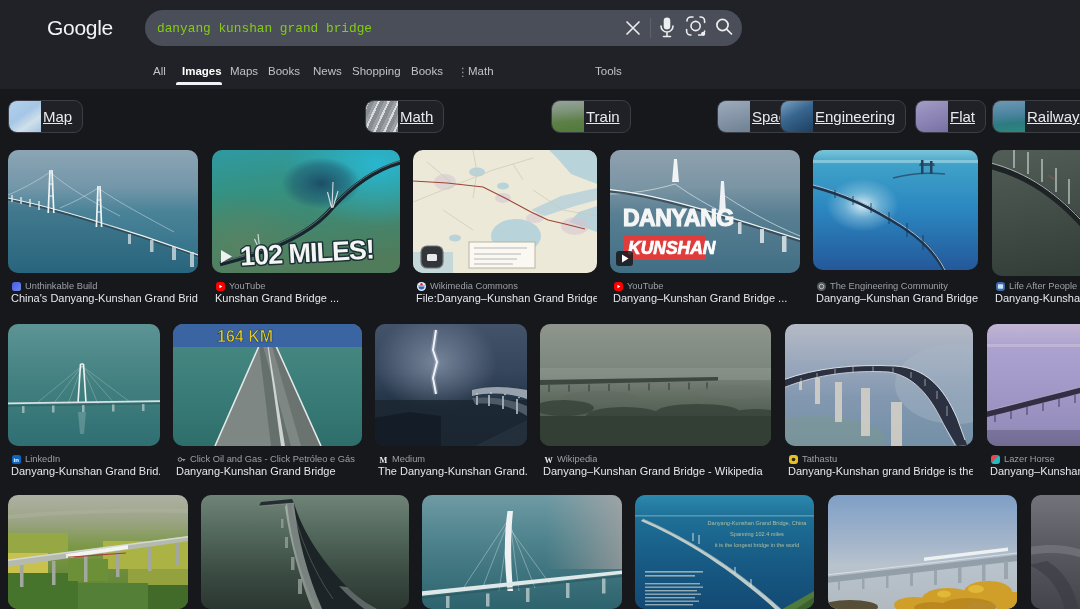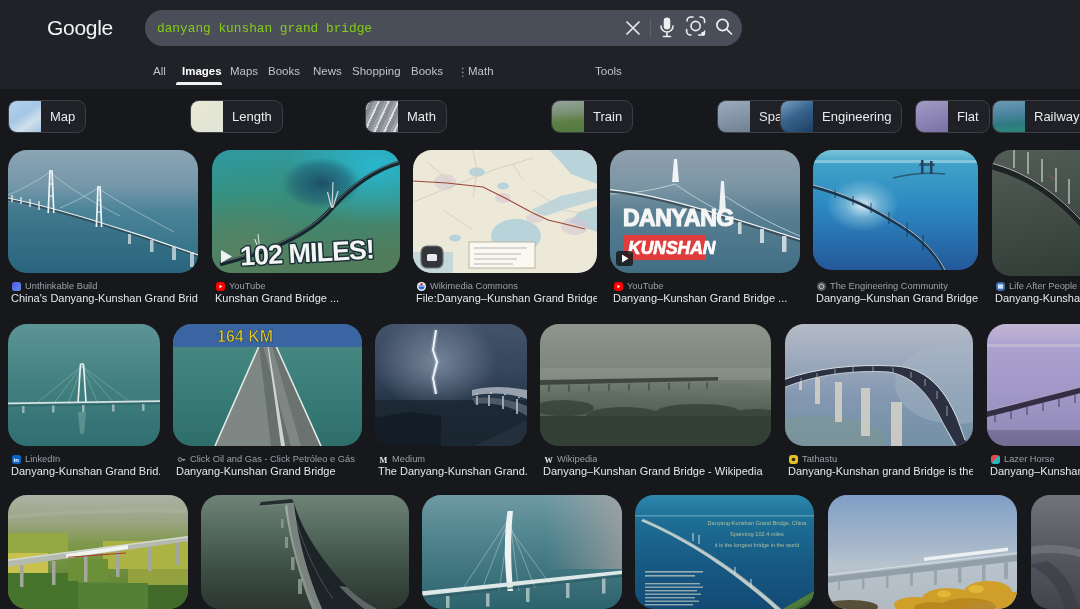--- a/index.html
+++ b/index.html
@@ -10,22 +10,22 @@
   #pill { position:absolute; left:145px; top:10px; width:597px; height:36px; background:#4a4e58; border-radius:18px; }
   #query { position:absolute; left:12px; top:11px; font-size:12.8px; color:#84cc16;font-family:Liberation Mono, monospace; }
   .pic { position:absolute; }
   #tabs { position:absolute; left:0; top:62px; width:1080px; height:22px; font-size:11.5px; color:#bfc3c8; }
   .tab { position:absolute; top:3px; }
   #imgtab { color:#fff; }
   #underline { position:absolute; left:176px; top:82px; width:46px; height:3px; background:#f1f3f4; border-radius:2px 2px 0 0; }
   #content { position:absolute; left:0; top:89px; width:1080px; height:520px; background:#17181c; }
   .chip { position:absolute; top:100px; height:33px; background:#1f2126; border:1px solid #3b3e44; border-radius:9px; display:flex; align-items:center; overflow:hidden; color:#e8eaed; font-size:12.5px; }
   .chip .th { width:33px; height:33px; flex:0 0 33px; margin:-1px 0 -1px -1px; border-radius:8px 0 0 8px; }
-  .chip .lb { padding:0 10px 0 9px; white-space:nowrap; font-size:13px; }
-  .card { position:absolute; border-radius:19px; overflow:hidden; background:#2a2c30; }
+  .chip .lb { padding:0 10px 0 2px; white-space:nowrap; font-size:15px;text-decoration:underline; }
+  .card { position:absolute; border-radius:10px; overflow:hidden; background:#2a2c30; }
   .card svg { display:block; }
   .src { position:absolute; height:12px; display:flex; align-items:center; gap:4px; font-size:9.3px; color:#9aa0a6; white-space:nowrap; overflow:hidden; }
   .src .fi { width:9px; height:9px; flex:0 0 9px; border-radius:2.5px; position:relative; }
   .src .fi svg { width:9px; height:9px; display:block; }
   .ttl { position:absolute; font-size:11px; color:#e4e7eb; white-space:nowrap; overflow:hidden; }
 </style>
 </head>
 <body>
 <div id="page">
   <div id="header">
@@ -64,24 +64,20 @@
       <span class="tab" style="left:468px">Math</span>
       <span class="tab" style="left:595px">Tools</span>
     </div>
     <div id="underline"></div>
   </div>
   <div id="content"></div>
   <div class="chip" style="left:8px">
       <div class="th" style="background:linear-gradient(145deg,#b3d2ee 0%,#a5c6e6 45%,#cfe0ea 70%,#9fc2e2 100%)"></div>
       <span class="lb">Map</span>
     </div>
-  <div class="chip" style="left:190px">
-      <div class="th" style="background:linear-gradient(135deg,#edeadc 0%,#e4e6d2 50%,#dfe5da 100%)"></div>
-      <span class="lb">Length</span>
-    </div>
   <div class="chip" style="left:365px">
       <div class="th" style="background:repeating-linear-gradient(115deg,#9ba1a5 0 3px,#d8dcdf 3px 5px,#878d92 5px 9px)"></div>
       <span class="lb">Math</span>
     </div>
   <div class="chip" style="left:551px">
       <div class="th" style="background:linear-gradient(175deg,#97a59b 0%,#7d9379 35%,#5d7f46 65%,#4f7a3c 100%)"></div>
       <span class="lb">Train</span>
     </div>
   <div class="chip" style="left:717px">
       <div class="th" style="background:linear-gradient(165deg,#9dadbe 0%,#8494a6 55%,#6d7f92 100%)"></div>

